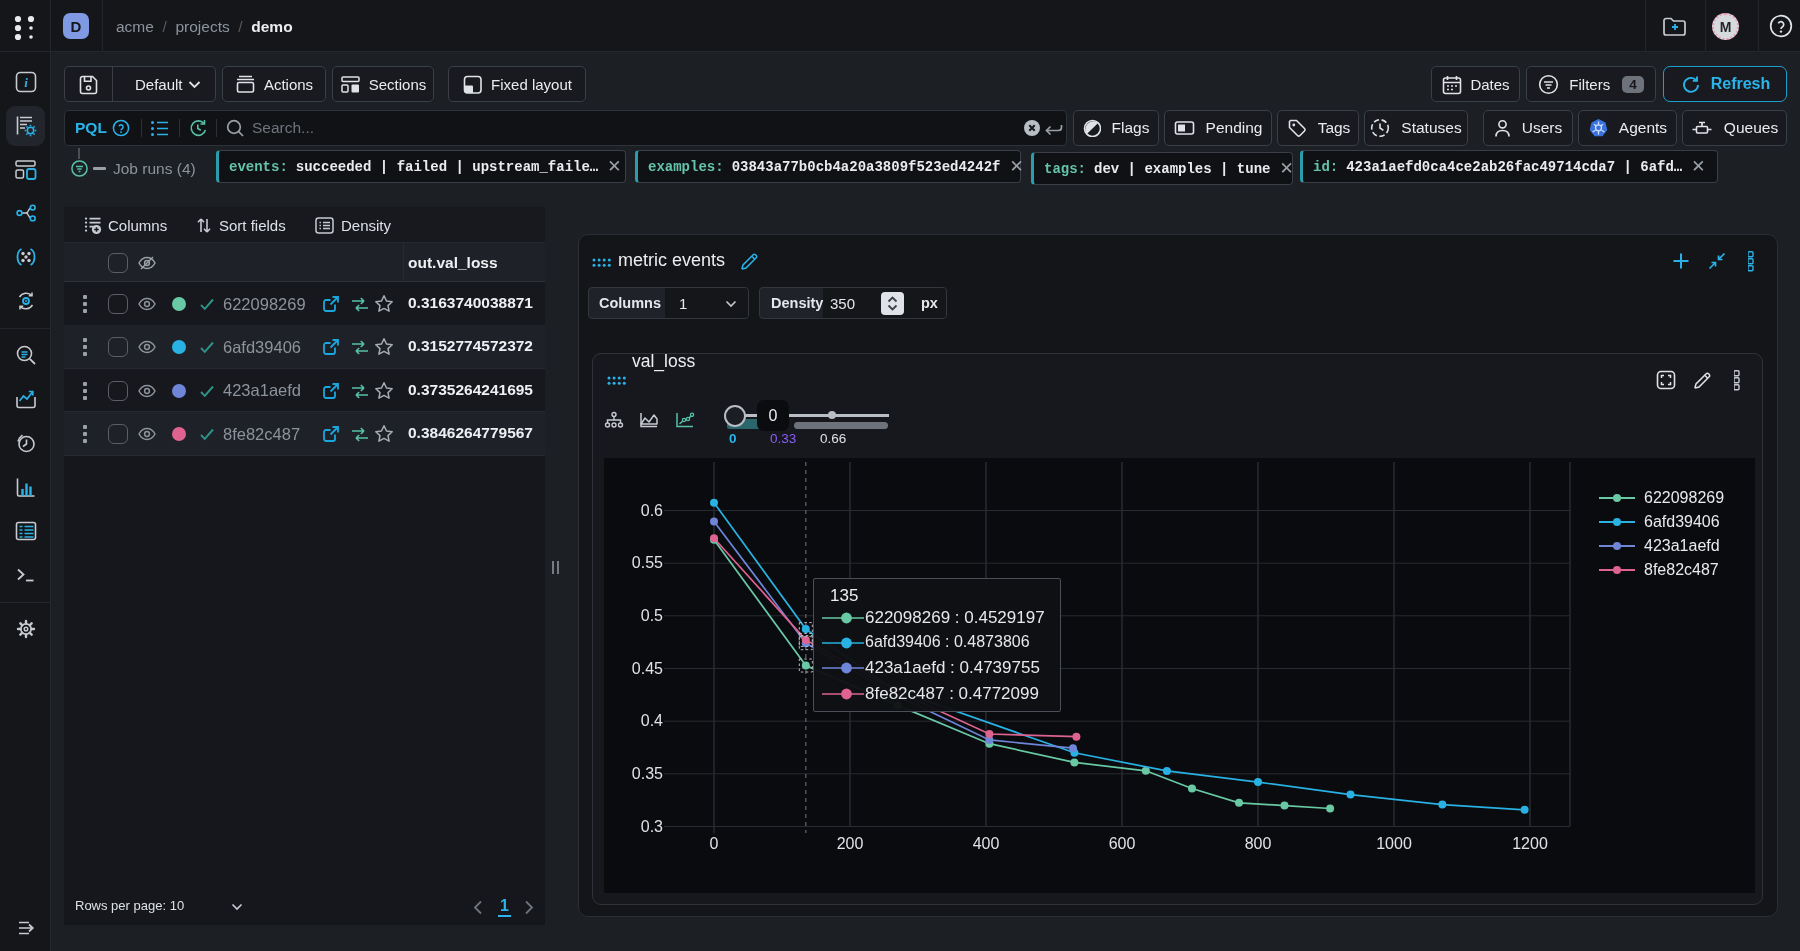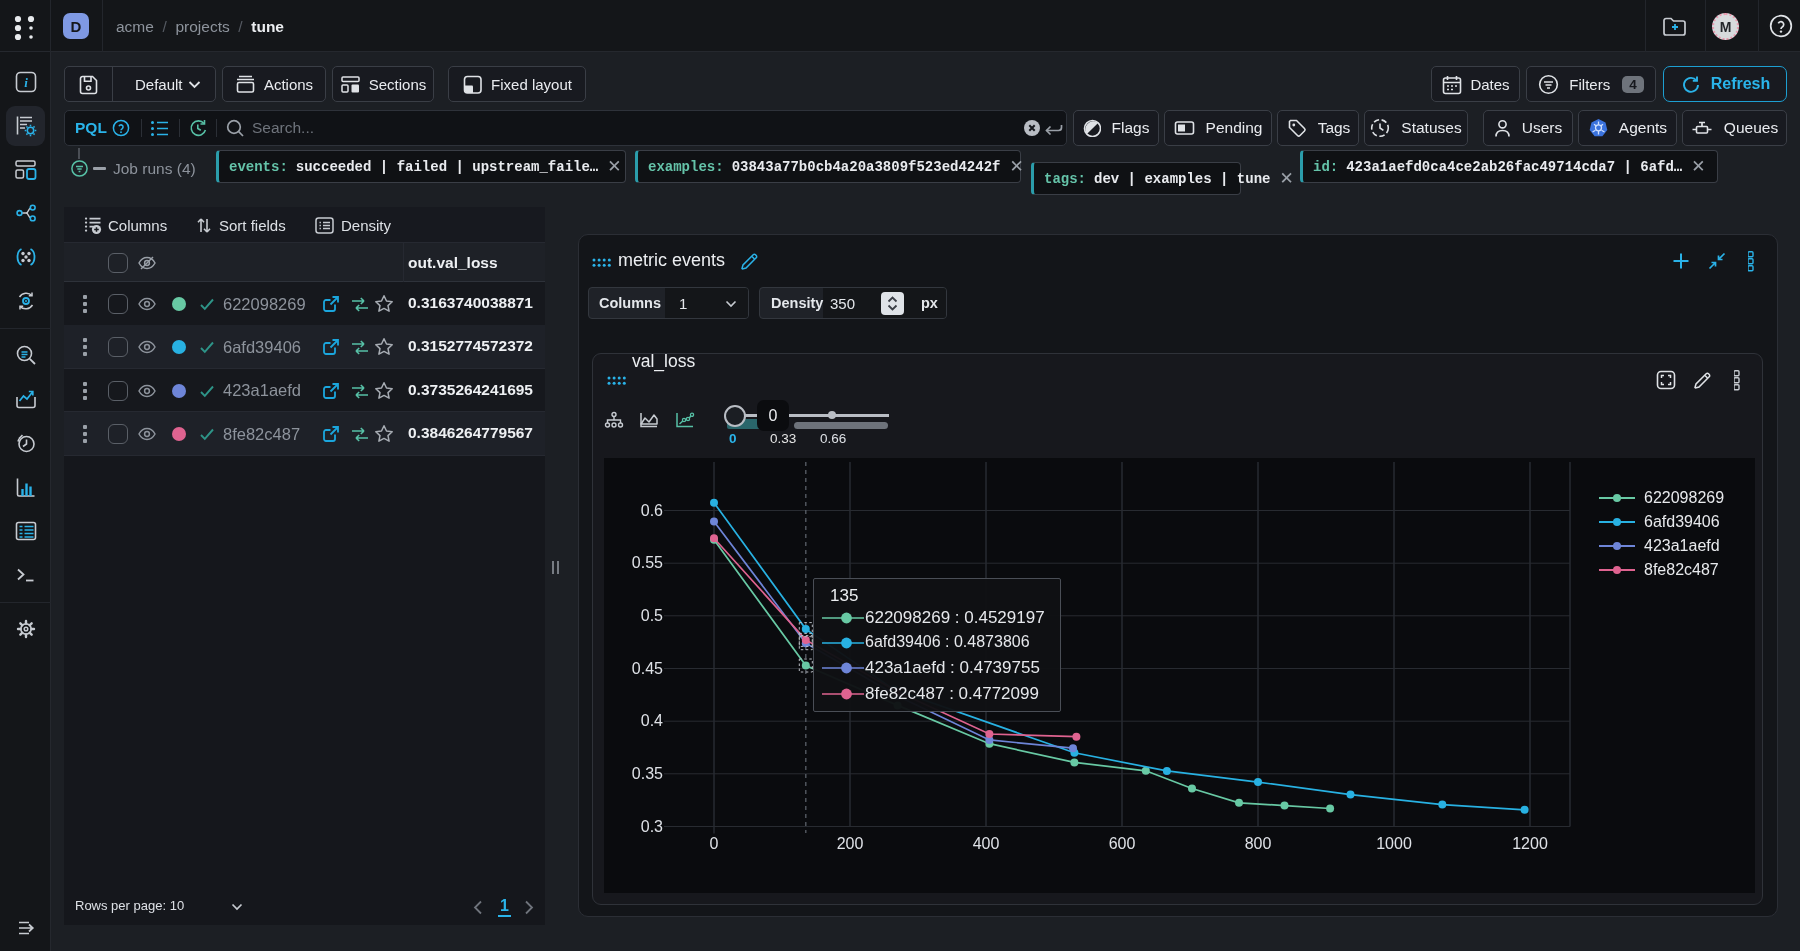--- a/index.html
+++ b/index.html
@@ -31,21 +31,21 @@
         <circle cx="18" cy="4" r="3.1" fill="#e8eaed"></circle>
         <circle cx="5" cy="13" r="3.1" fill="#e8eaed"></circle>
         <circle cx="18" cy="13" r="1.8" fill="#e8eaed"></circle>
         <circle cx="5" cy="22" r="3.1" fill="#e8eaed"></circle>
         <circle cx="18" cy="22" r="1.8" fill="#e8eaed"></circle>
       </svg>
     </div>
 <div class="abs" style="left:50px;top:0px;width:1px;height:52px;background:#23262c"></div>
 <div class="abs" style="left:102px;top:0px;width:1px;height:52px;background:#23262c"></div>
 <div class="abs" style="left:63px;top:13px;width:26px;height:26px;background:#7f99e3;border-radius:7px;display:flex;align-items:center;justify-content:center;color:#15171b;font-weight:bold;font-size:15px">D</div>
-<div class="txt" style="left:116px;top:18px;color:#8d939c;font-size:15.5px">acme&nbsp;&nbsp;<span style="color:#555a62">/</span>&nbsp;&nbsp;projects&nbsp;&nbsp;<span style="color:#555a62">/</span>&nbsp;&nbsp;<span style="color:#eceef1;font-weight:bold">tune</span></div>
+<div class="txt" style="left:116px;top:18px;color:#8d939c;font-size:15.5px">acme&nbsp;&nbsp;<span style="color:#555a62">/</span>&nbsp;&nbsp;projects&nbsp;&nbsp;<span style="color:#555a62">/</span>&nbsp;&nbsp;<span style="color:#eceef1;font-weight:bold">demo</span></div>
 <div class="abs" style="left:1645px;top:0px;width:1px;height:52px;background:#23262c"></div>
 <div class="abs" style="left:1705px;top:0px;width:1px;height:52px;background:#23262c"></div>
 <div class="abs" style="left:1758px;top:0px;width:1px;height:52px;background:#23262c"></div>
 <div class="abs" style="left:1662px;top:14px;width:25px;height:25px;">
       <svg width="25" height="25" viewBox="0 0 25 25" style="">
         <path d="M2 6.5a2 2 0 0 1 2-2h5l2.5 2.5H21a2 2 0 0 1 2 2V19a2 2 0 0 1-2 2H4a2 2 0 0 1-2-2z" fill="none" stroke="#c7cbd1" stroke-width="1.7"></path>
         <path d="M13 10v6M10 13h6" stroke="#2ab2e8" stroke-width="1.8"></path>
       </svg>
     </div>
 <div class="abs" style="left:1712px;top:13px;width:27px;height:27px;background:#d7dadd;border:2px dotted #e89cb0;border-radius:50%;display:flex;align-items:center;justify-content:center;color:#23262b;font-weight:bold;font-size:14px">M</div>
@@ -303,21 +303,21 @@
 <div class="abs" style="left:71px;top:160px;width:17px;height:17px;">
       <svg width="17" height="17" viewBox="0 0 17 17" style="">
         <circle cx="8.5" cy="8.5" r="7.6" fill="none" stroke="#57c0a6" stroke-width="1.5"></circle>
         <path d="M5 6.5h7M6.3 9h4.4M7.6 11.5h1.8" stroke="#57c0a6" stroke-width="1.4"></path>
       </svg>
     </div>
 <div class="abs" style="left:93px;top:167px;width:13px;height:2.5px;background:#9aa0a8;border-radius:1px"></div>
 <div class="txt" style="left:113px;top:160px;color:#8d939c;font-size:15.5px">Job runs (4)</div>
 <div class="pill" style="left:216px;top:150px;width:410px"><span class="k">events:</span>succeeded&nbsp;|&nbsp;failed&nbsp;|&nbsp;upstream_faile…<span class="x">✕</span></div>
 <div class="pill" style="left:635px;top:150px;width:386px"><span class="k">examples:</span>03843a77b0cb4a20a3809f523ed4242f<span class="x">✕</span></div>
-<div class="pill" style="left:1031px;top:162px;width:210px"><span class="k">tags:</span>dev&nbsp;|&nbsp;examples&nbsp;|&nbsp;tune<span class="x">✕</span></div>
+<div class="pill" style="left:1031px;top:152px;width:262px"><span class="k">tags:</span>dev&nbsp;|&nbsp;examples&nbsp;|&nbsp;tune<span class="x">✕</span></div>
 <div class="pill" style="left:1300px;top:150px;width:418px"><span class="k">id:</span>423a1aefd0ca4ce2ab26fac49714cda7&nbsp;|&nbsp;6afd…<span class="x">✕</span></div>
 <div class="abs" style="left:64px;top:207px;width:481px;height:718px;background:#15171c"></div>
 <div class="abs" style="left:64px;top:207px;width:481px;height:36px;background:#17191f;border-bottom:1px solid #262931"></div>
 <div class="abs" style="left:84px;top:216px;width:18px;height:19px;">
       <svg width="18" height="19" viewBox="0 0 18 19" style="">
         <path d="M2 2.6h.1M2 6.6h.1M2 10.6h.1M2 14.6h.1" stroke="#c7cbd1" stroke-width="2.2" stroke-linecap="round" stroke-dasharray="0.1 4"></path>
         <path d="M5.5 2.6h11M5.5 6.6h11M5.5 10.6h5" stroke="#c7cbd1" stroke-width="1.8"></path>
         <circle cx="12.5" cy="13.5" r="4.6" fill="#c7cbd1"></circle>
         <path d="M12.5 11.2v4.6M10.2 13.5h4.6" stroke="#17191f" stroke-width="1.5"></path>
       </svg>
@@ -646,21 +646,21 @@
       </svg>
     </div>
 <div class="abs" style="left:727px;top:419px;width:34px;height:10px;background:#2a666b;border-radius:2px"></div>
 <div class="abs" style="left:745px;top:413.5px;width:16px;height:3px;background:#b9bdc4"></div>
 <div class="abs" style="left:789px;top:413.5px;width:100px;height:3px;background:#b9bdc4"></div>
 <div class="abs" style="left:828px;top:411px;width:8px;height:8px;background:#b9bdc4;border-radius:50%"></div>
 <div class="abs" style="left:794px;top:421.5px;width:94px;height:7px;background:#6e737b;border-radius:4px"></div>
 <div class="abs" style="left:724px;top:405px;width:22px;height:22px;background:#1b1e23;border:2px solid #b9bdc4;border-radius:50%"></div>
 <div class="abs" style="left:757px;top:400px;width:32px;height:31px;background:#0b0c0f;border-radius:7px;display:flex;align-items:center;justify-content:center;color:#eceef1;font-size:16px">0</div>
 <div class="txt" style="left:729px;top:431px;color:#2ab4ea;font-size:13.5px;font-weight:bold">0</div>
-<div class="txt" style="left:770px;top:431px;color:#e5e5e5;font-size:13.5px">0.33</div>
+<div class="txt" style="left:770px;top:431px;color:#8b5cf6;font-size:13.5px">0.33</div>
 <div class="txt" style="left:820px;top:431px;color:#dde0e5;font-size:13.5px">0.66</div>
 <div class="abs" style="left:600px;top:450px;width:1200px;height:460px;">
       <svg width="1200" height="460" viewBox="0 0 1200 460" style="">
         <rect x="4" y="8" width="1151" height="435" fill="#0a0b0e"></rect>
         <line x1="114.0" y1="12" x2="114.0" y2="383.5" stroke="#343a42"></line>
         <line x1="250.0" y1="12" x2="250.0" y2="376.5" stroke="#343a42"></line>
         <line x1="386.0" y1="12" x2="386.0" y2="376.5" stroke="#343a42"></line>
         <line x1="522.0" y1="12" x2="522.0" y2="376.5" stroke="#343a42"></line>
         <line x1="658.0" y1="12" x2="658.0" y2="376.5" stroke="#343a42"></line>
         <line x1="794.0" y1="12" x2="794.0" y2="376.5" stroke="#343a42"></line>

